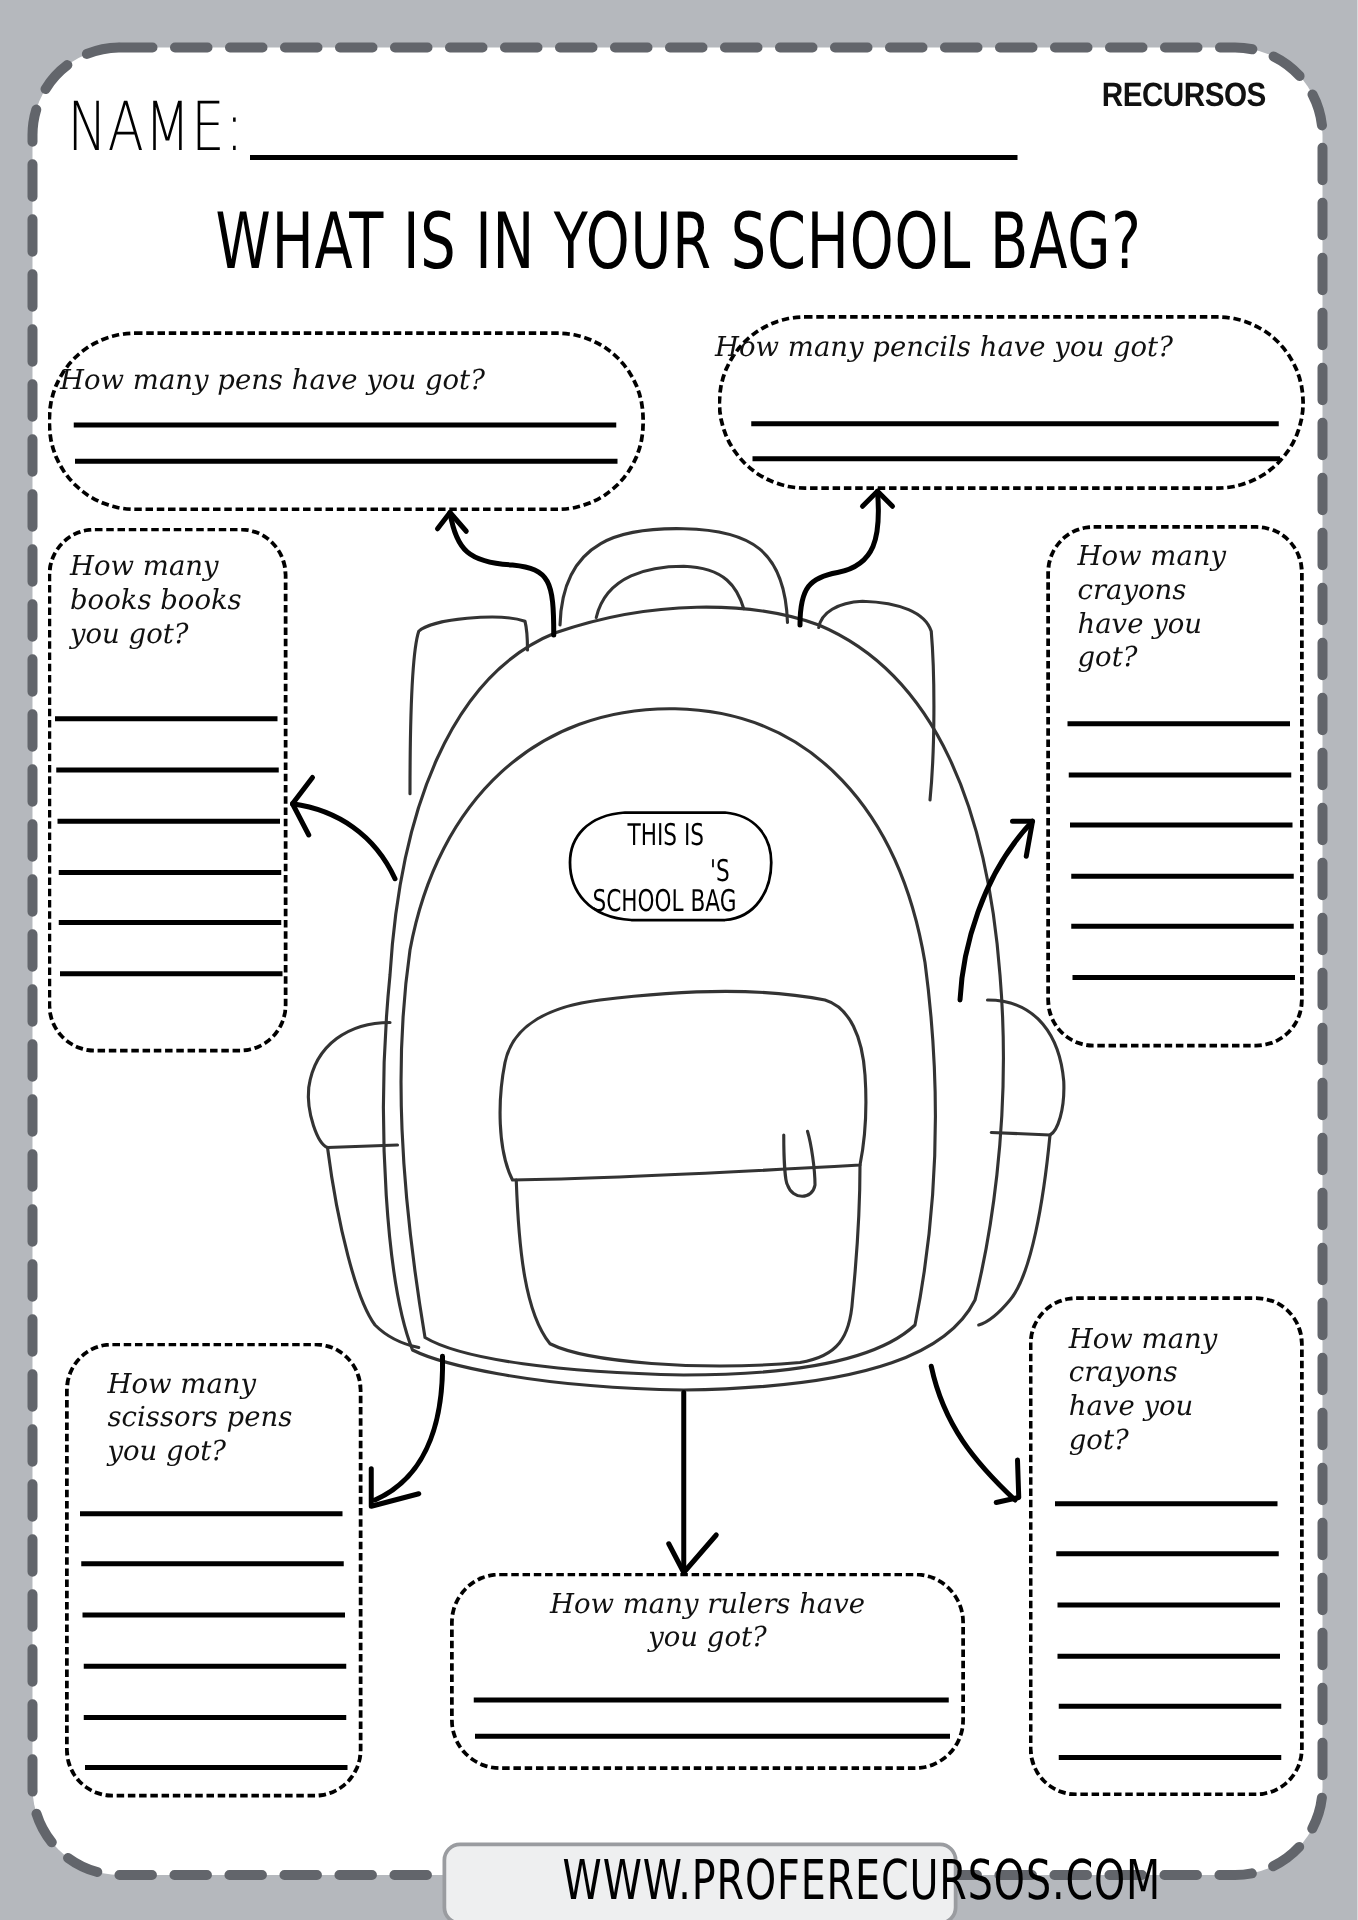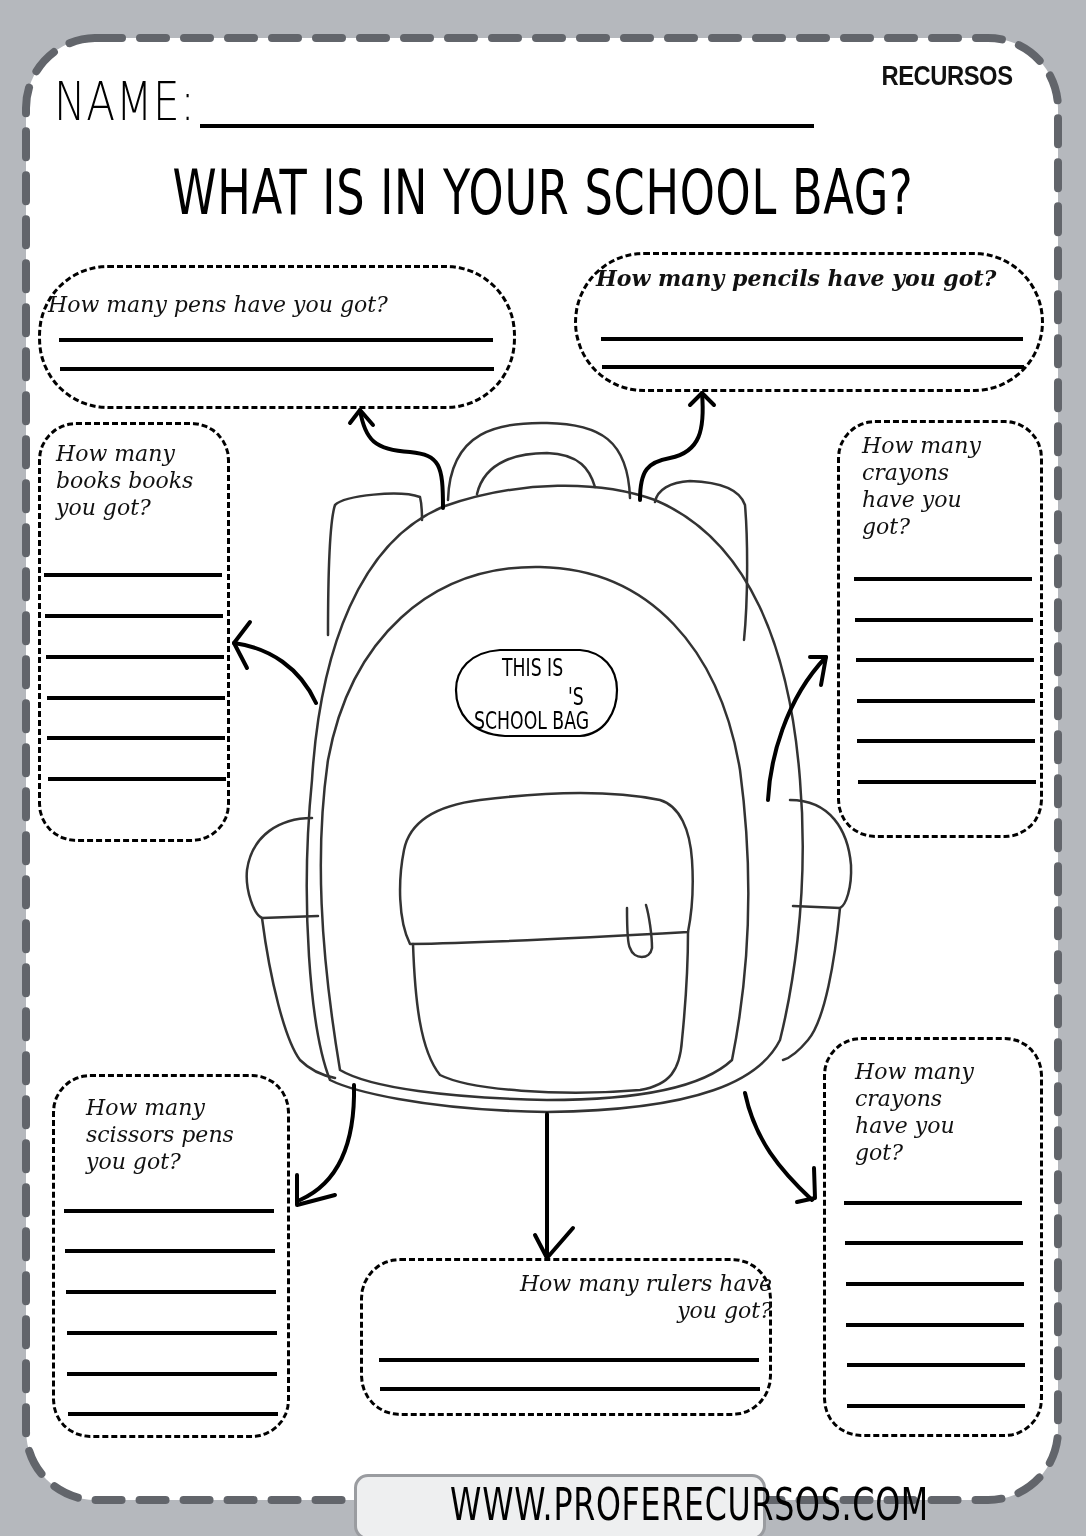--- a/index.html
+++ b/index.html
@@ -87,21 +87,21 @@
 <div class="nametag-text" style="left:502px; top:654px;">THIS IS</div>
 <div class="nametag-text" style="left:568px; top:683px;">'S</div>
 <div class="nametag-text" style="left:474px; top:707px;">SCHOOL BAG</div>
 
 <div class="box" style="left:38px; top:265px; width:478px; height:144px; border-radius:70px;"></div>
 <div class="q" style="left:48px; top:291px;">How many pens have you got?</div>
 <div class="ln" style="left:59px; top:338px; width:434px;"></div>
 <div class="ln" style="left:60px; top:367px; width:434px;"></div>
 
 <div class="box" style="left:574px; top:252px; width:470px; height:140px; border-radius:70px;"></div>
-<div class="q" style="left:596px; top:265px;font-weight:bold;">How many pencils have you got?</div>
+<div class="q" style="left:572px; top:265px;">How many pencils have you got?</div>
 <div class="ln" style="left:601px; top:337px; width:422px;"></div>
 <div class="ln" style="left:602px; top:365px; width:422px;"></div>
 
 <div class="box" style="left:38px; top:422px; width:192px; height:420px; border-radius:38px;"></div>
 <div class="q" style="left:56px; top:440px;">
   <div>How many</div>
   <div>books books</div>
   <div>you got?</div>
 </div>
 <div class="ln" style="left:44px; top:573px; width:178px;"></div>
@@ -132,21 +132,21 @@
   <div>you got?</div>
 </div>
 <div class="ln" style="left:64px; top:1209px; width:210px;"></div>
 <div class="ln" style="left:65px; top:1249px; width:210px;"></div>
 <div class="ln" style="left:66px; top:1290px; width:210px;"></div>
 <div class="ln" style="left:67px; top:1331px; width:210px;"></div>
 <div class="ln" style="left:67px; top:1372px; width:210px;"></div>
 <div class="ln" style="left:68px; top:1412px; width:210px;"></div>
 
 <div class="box" style="left:360px; top:1258px; width:412px; height:158px; border-radius:40px;"></div>
-<div class="q" style="left:360px; width:412px; top:1270px; text-align:right;">
+<div class="q" style="left:360px; width:412px; top:1270px; text-align:center;">
   <div>How many rulers have</div>
   <div>you got?</div>
 </div>
 <div class="ln" style="left:379px; top:1358px; width:380px;"></div>
 <div class="ln" style="left:380px; top:1387px; width:380px;"></div>
 
 <div class="box" style="left:823px; top:1037px; width:220px; height:400px; border-radius:38px;"></div>
 <div class="q" style="left:855px; top:1058px;">
   <div>How many</div>
   <div>crayons</div>

